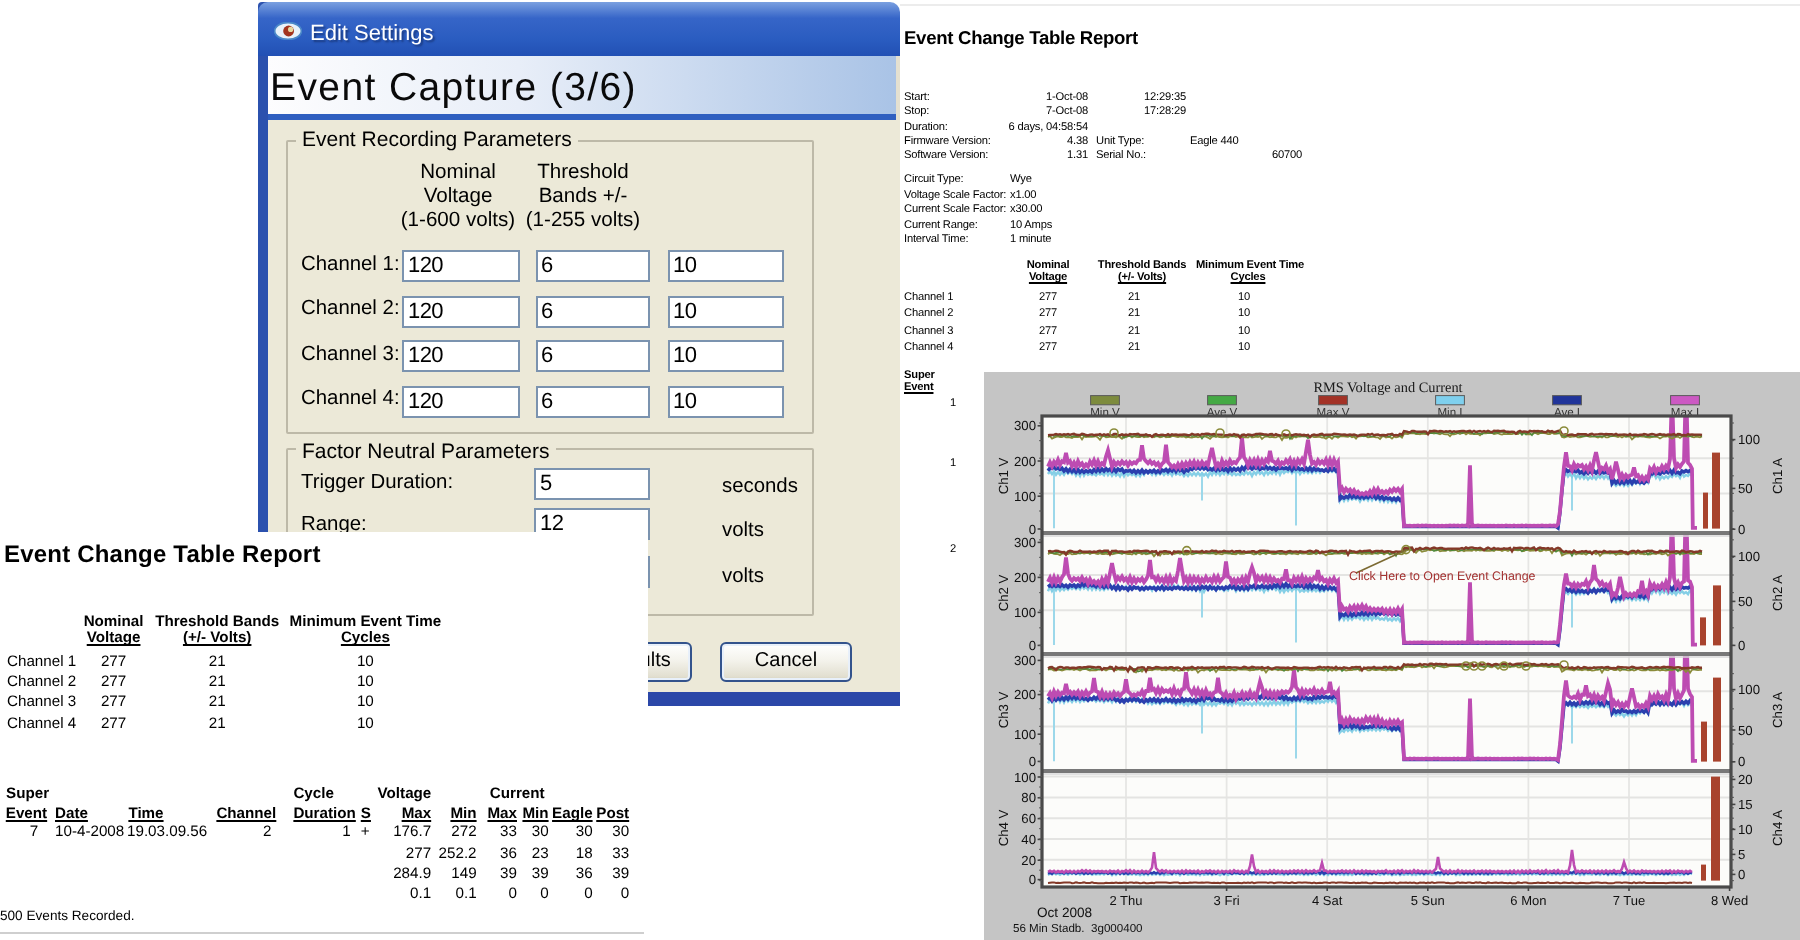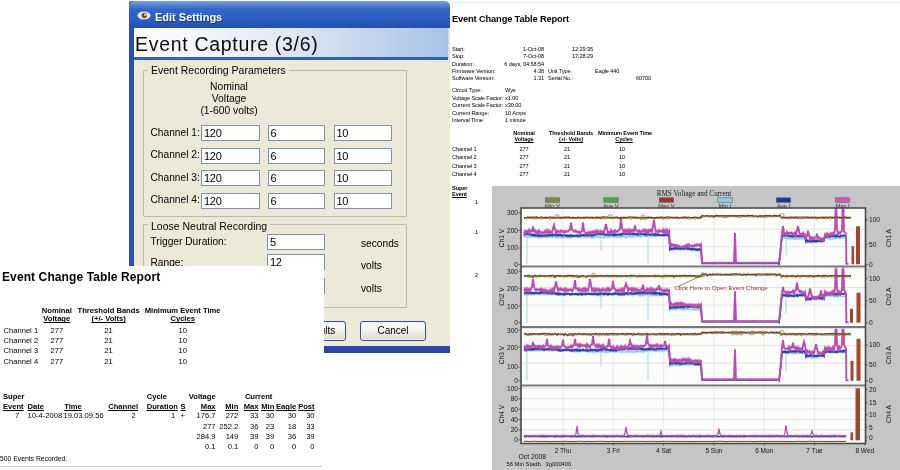--- a/index.html
+++ b/index.html
@@ -344,45 +344,46 @@
 <div class="abs" style="left:129px;top:1px;width:321px;height:352px;">
 <div class="abs" style="left:0;top:0;width:4.5px;height:352px;background:#2b51ae;border-radius:2px 0 0 0"></div>
 <div class="abs" style="right:0;top:27px;width:2px;height:325px;background:#e4e0d0"></div>
 <div class="abs" style="left:0;bottom:0;width:321px;height:7px;background:#2b47a8"></div>
 <div class="abs" style="left:0;top:0;width:321px;height:27px;border-radius:5px 5px 0 0;background:linear-gradient(#7aa0e0,#3665c8 30%,#2a5cc0 70%,#2250b4)"></div>
 <svg class="abs" style="left:7.5px;top:10px" width="14" height="9" viewBox="0 0 14 9">
 <ellipse cx="7" cy="4.5" rx="6.7" ry="4.2" fill="#e8f2fa" stroke="#4a88c8" stroke-width="0.9"></ellipse>
 <circle cx="7.3" cy="4.5" r="2.7" fill="#a2341e"></circle>
 <circle cx="8.3" cy="3.7" r="1.3" fill="#e8d8a0"></circle>
 </svg>
-<div class="abs" style="left:26px;top:9.5px;font-size:11px;font-weight:bold;color:#fff;text-shadow:1px 1px 1px #1a3a80">Edit Settings</div>
+<div class="abs" style="left:26px;top:9.5px;font-size:11px;font-weight:normal;color:#fff;text-shadow:1px 1px 1px #1a3a80">Edit Settings</div>
 <div class="abs" style="left:4.5px;top:27px;width:314.5px;height:29px;background:linear-gradient(to right,#fdfdfe,#e8eef8 40%,#a9c3e6);border-bottom:3px solid #2f5fc0"></div>
 <div class="abs" style="left:6px;top:31.5px;font-size:19.5px;color:#0a0a0a;letter-spacing:.7px;white-space:nowrap">Event Capture (3/6)</div>
 <div class="abs" style="left:4.5px;top:59px;width:316.5px;height:286px;background:#ece9d8"></div>
 <div class="fs" style="left:14px;top:69px;width:261.5px;height:144.5px"></div>
 <div class="leg" style="left:19px;top:63px">Event Recording Parameters</div>
 <div class="abs ctr" style="left:55px;top:79.5px;width:90px;font-size:10.3px;line-height:12.2px">Nominal<br>Voltage<br>(1-600 volts)</div>
+<div class="abs ctr" style="left:117.5px;top:79.5px;width:90px;font-size:10.3px;line-height:12.2px">Threshold<br>Bands +/-<br>(1-255 volts)</div>
 <div class="lbl12" style="left:21.5px;top:125.5px">Channel 1:</div>
 <input class="xp" style="left: 72px; top: 124px; width: 59px;" value="120">
 <input class="xp" style="left: 138.5px; top: 124px; width: 57px;" value="6">
 <input class="xp" style="left: 204.5px; top: 124px; width: 58px;" value="10">
 <div class="lbl12" style="left:21.5px;top:148.1px">Channel 2:</div>
 <input class="xp" style="left: 72px; top: 146.6px; width: 59px;" value="120">
 <input class="xp" style="left: 138.5px; top: 146.6px; width: 57px;" value="6">
 <input class="xp" style="left: 204.5px; top: 146.6px; width: 58px;" value="10">
 <div class="lbl12" style="left:21.5px;top:170.7px">Channel 3:</div>
 <input class="xp" style="left: 72px; top: 169.2px; width: 59px;" value="120">
 <input class="xp" style="left: 138.5px; top: 169.2px; width: 57px;" value="6">
 <input class="xp" style="left: 204.5px; top: 169.2px; width: 58px;" value="10">
 <div class="lbl12" style="left:21.5px;top:193.3px">Channel 4:</div>
 <input class="xp" style="left: 72px; top: 191.8px; width: 59px;" value="120">
 <input class="xp" style="left: 138.5px; top: 191.8px; width: 57px;" value="6">
 <input class="xp" style="left: 204.5px; top: 191.8px; width: 58px;" value="10">
 <div class="fs" style="left:14px;top:223px;width:262px;height:82px"></div>
-<div class="leg" style="left:19px;top:218.5px">Loose Neutral Recording</div>
+<div class="leg" style="left:19px;top:218.5px">Factor Neutral Parameters</div>
 <div class="lbl12" style="left:21.5px;top:235px">Trigger Duration:</div>
 <input class="xp" style="left: 138px; top: 232.5px; width: 58px;" value="5">
 <div class="lbl12" style="left:232px;top:236.5px">seconds</div>
 <div class="lbl12" style="left:21.5px;top:256px">Range:</div>
 <input class="xp" style="left: 138px; top: 253px; width: 58px;" value="12">
 <div class="lbl12" style="left:232px;top:258.5px">volts</div>
 <input class="xp" style="left: 138px; top: 276.5px; width: 58px;" value="">
 <div class="lbl12" style="left:232px;top:281.5px">volts</div>
 <div class="btn" style="left:79px;top:320px;width:62px">OK</div>
 <div class="btn" style="left:153px;top:320px;width:62px;text-indent:6px">Defaults</div>

